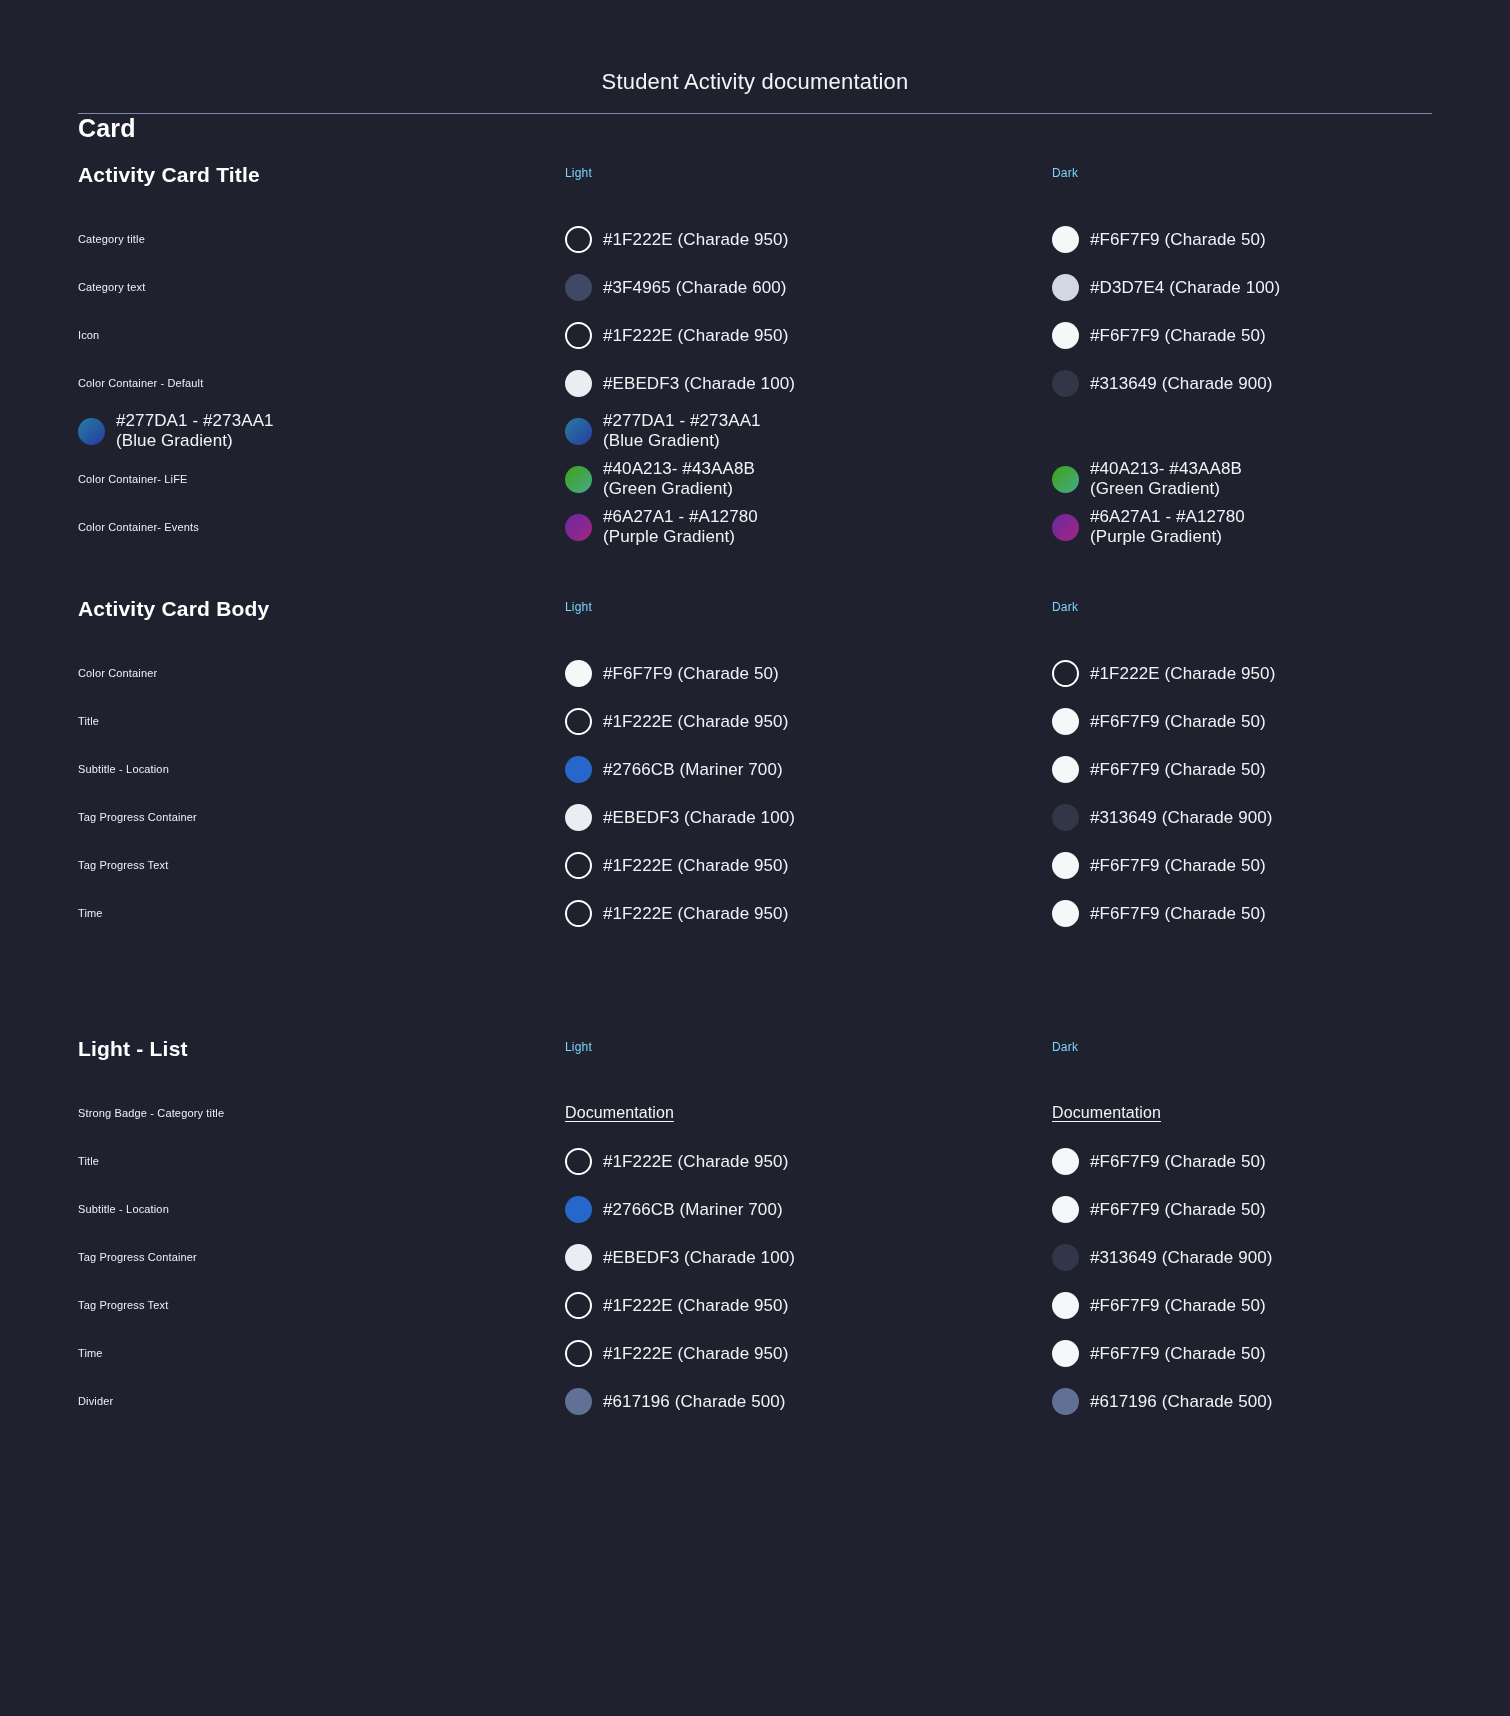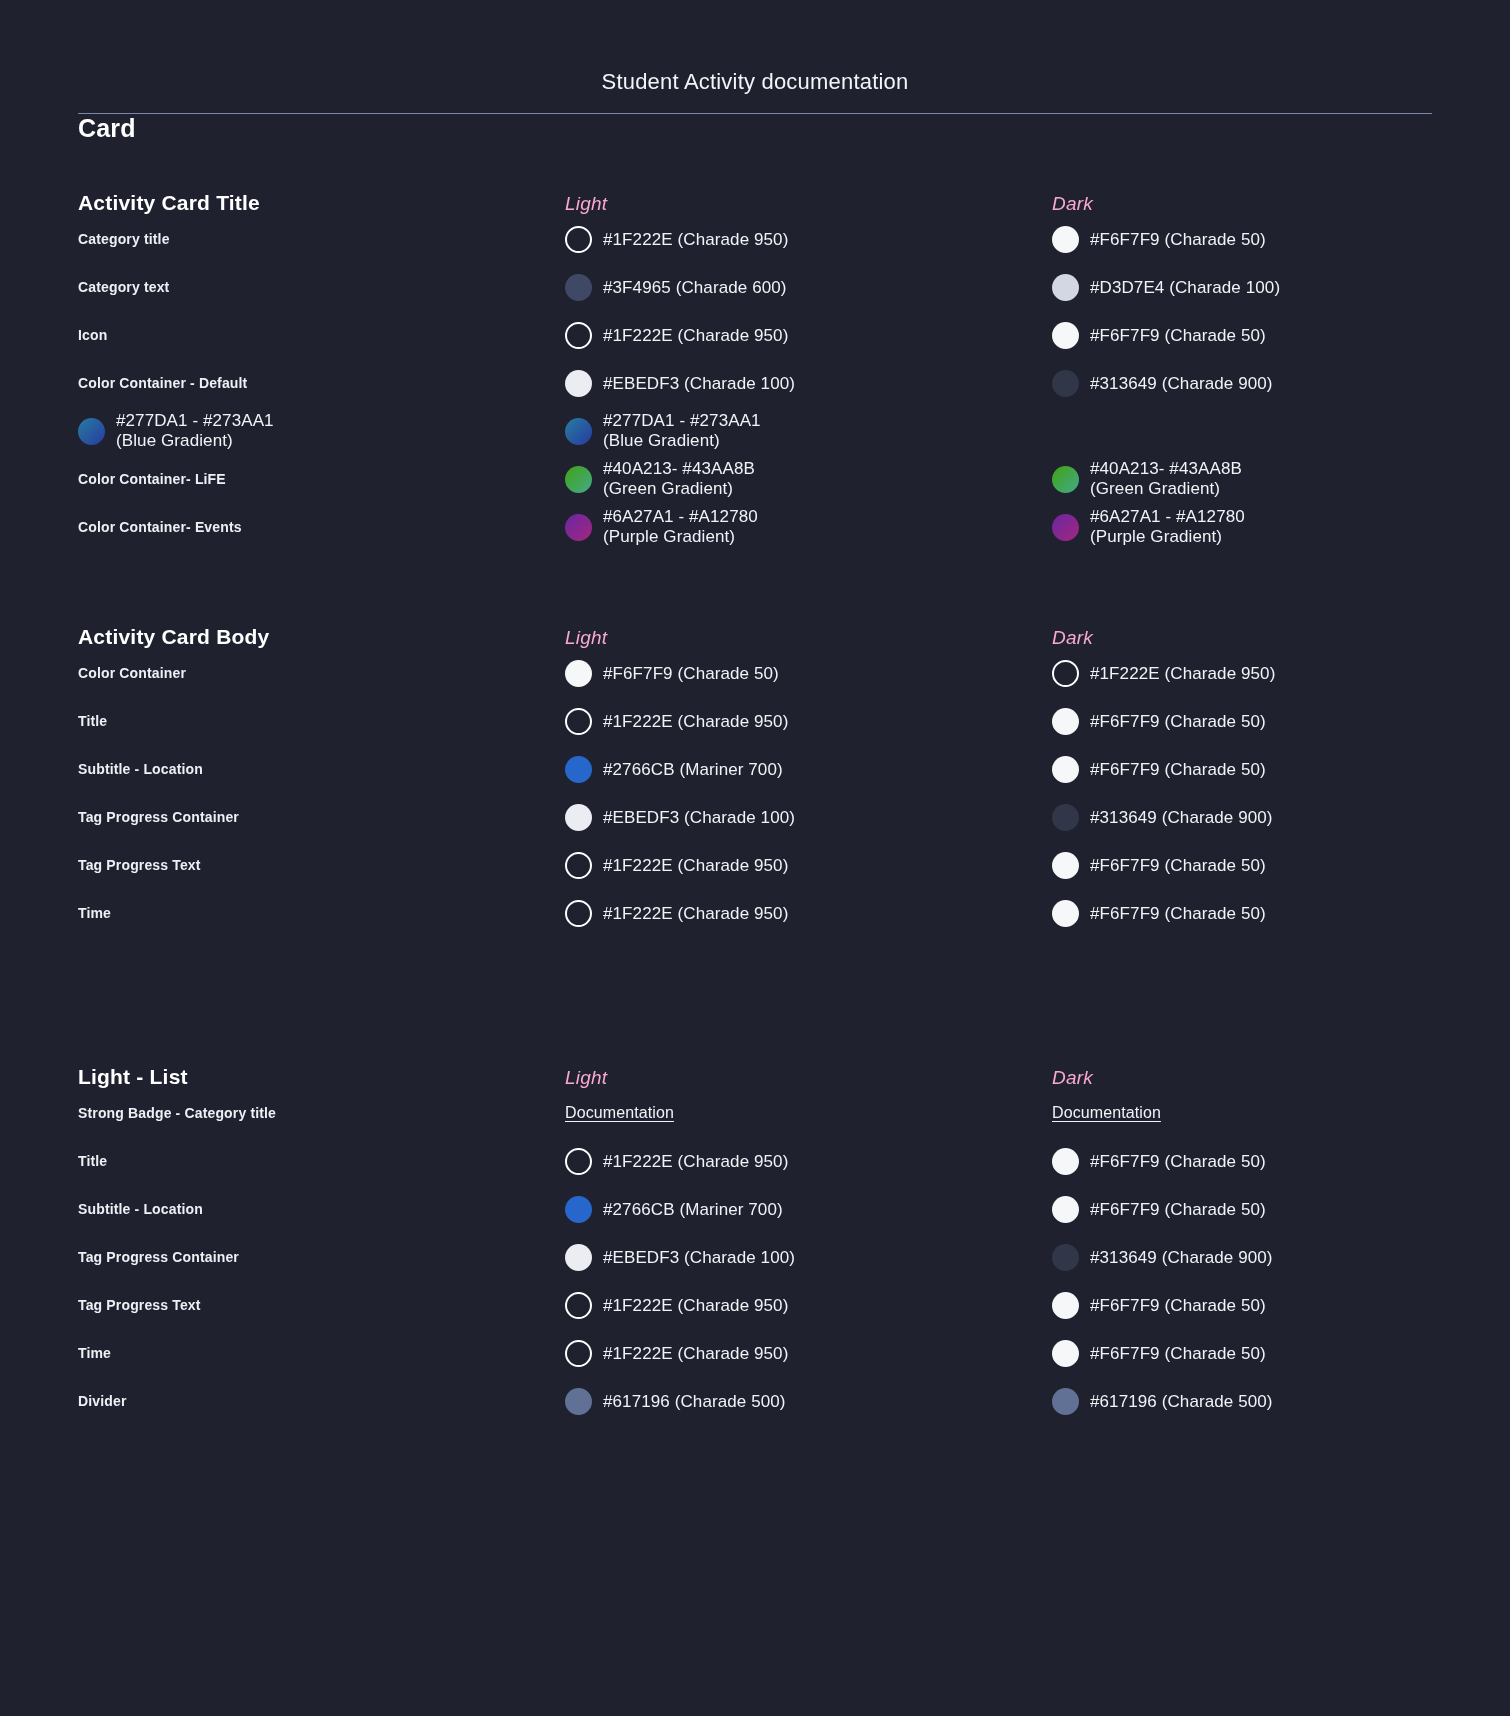--- a/index.html
+++ b/index.html
@@ -51,40 +51,39 @@
   .row {
     display: flex;
     align-items: flex-start;
     min-height: 48px;
   }
   .col-label { width: 487px; flex: 0 0 487px; }
   .col-light { width: 487px; flex: 0 0 487px; }
   .col-dark  { width: 460px; flex: 0 0 460px; }
 
   
-  .row-head { min-height: 52px; align-items: flex-end; }
+  .row-head { min-height: 52px; align-items: flex-start; }
   .sec-name {
     font-size: 21px;
     font-weight: 700;
     letter-spacing: 0.2px;
     color: #ffffff;
   }
   .mode-name {
-    font-size: 19px;
+    font-size: 12px;
     font-weight: 400;
     letter-spacing: 0.2px;
-    color: #f9a8d4;
-    font-style: italic;
+    color: #7dd3fc;
   }
 
   
   .row-item { min-height: 48px; align-items: center; }
   .item-label {
-    font-size: 14px;
-    font-weight: 700;
+    font-size: 11px;
+    font-weight: 400;
     letter-spacing: 0.15px;
     color: #eef0f5;
     line-height: 22px;
   }
 
   .swatch-line {
     display: flex;
     align-items: center;
     gap: 11px;
   }

